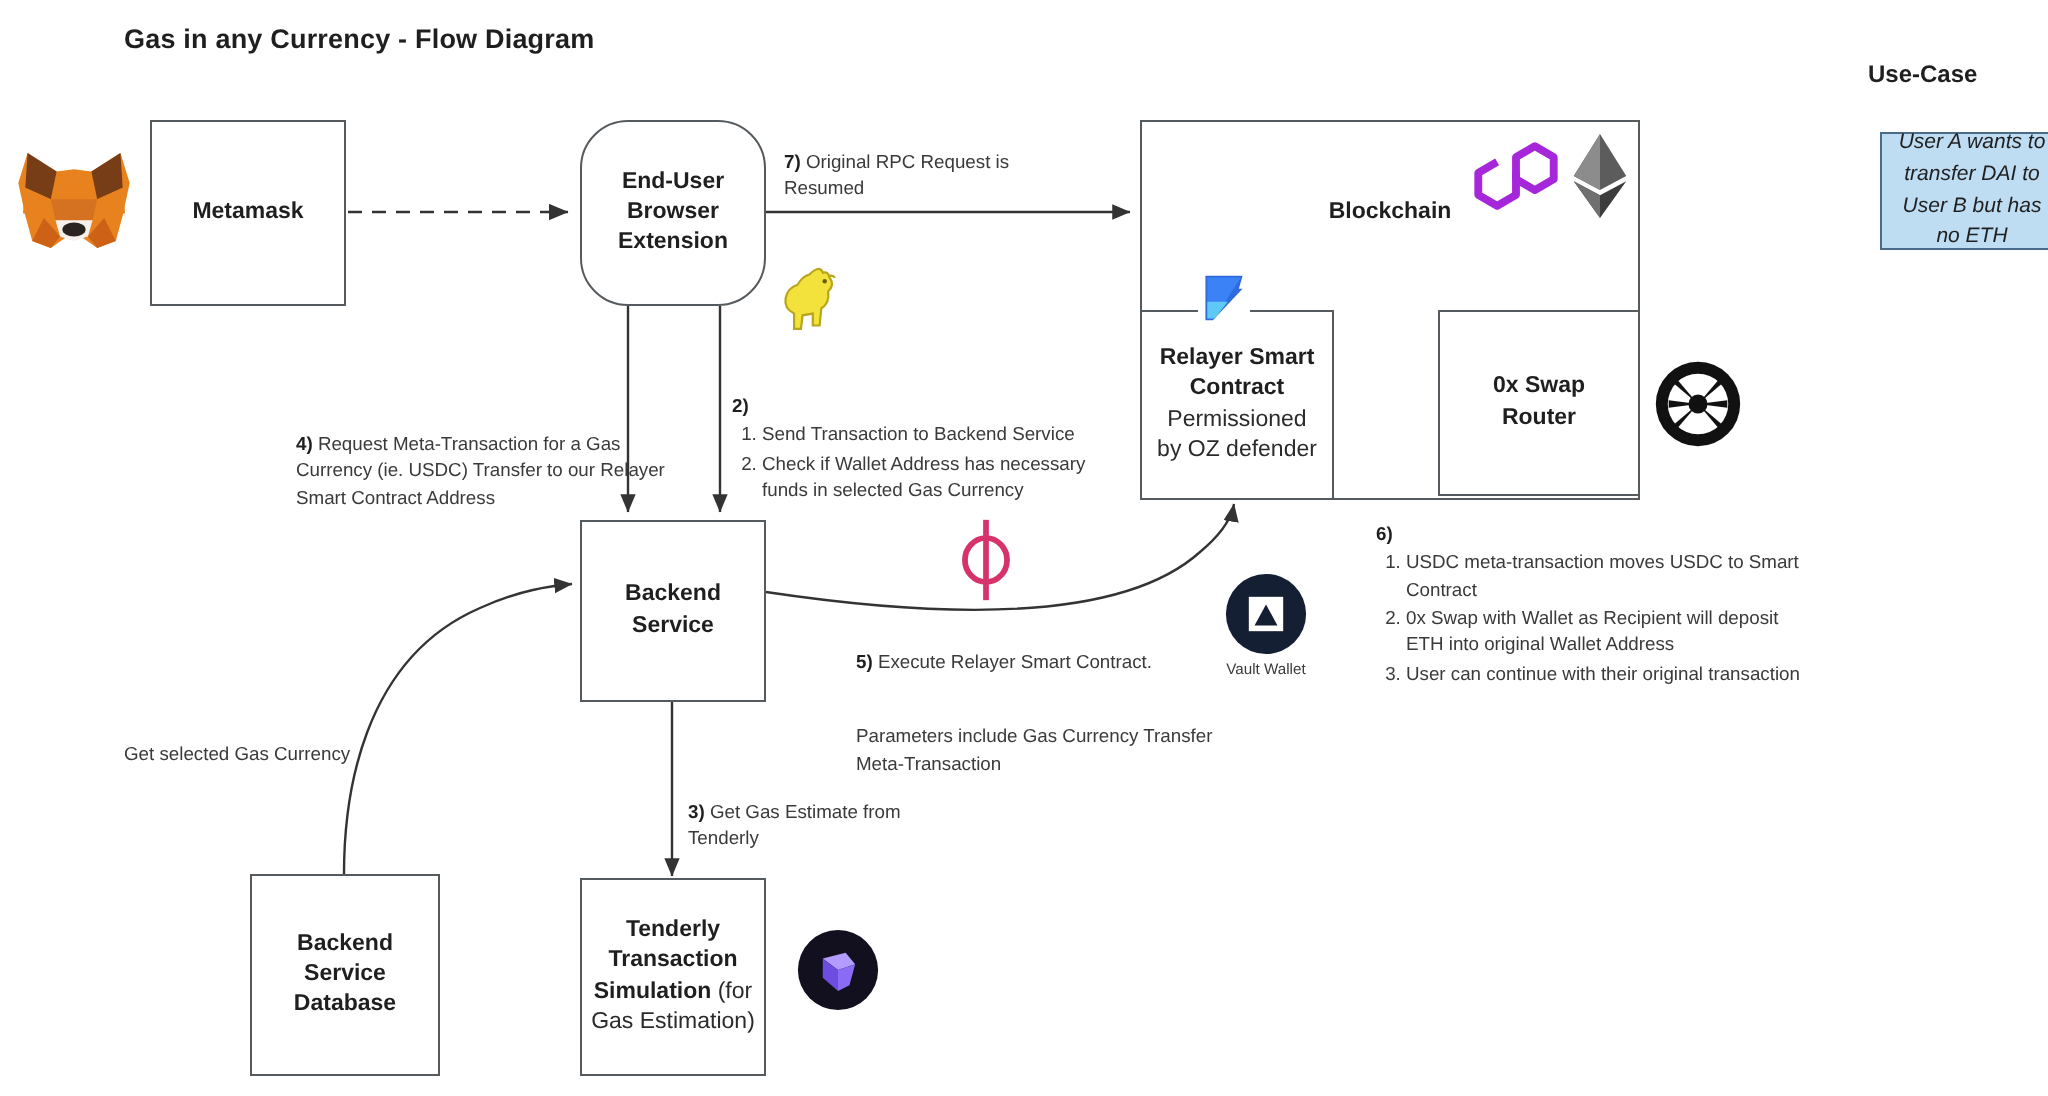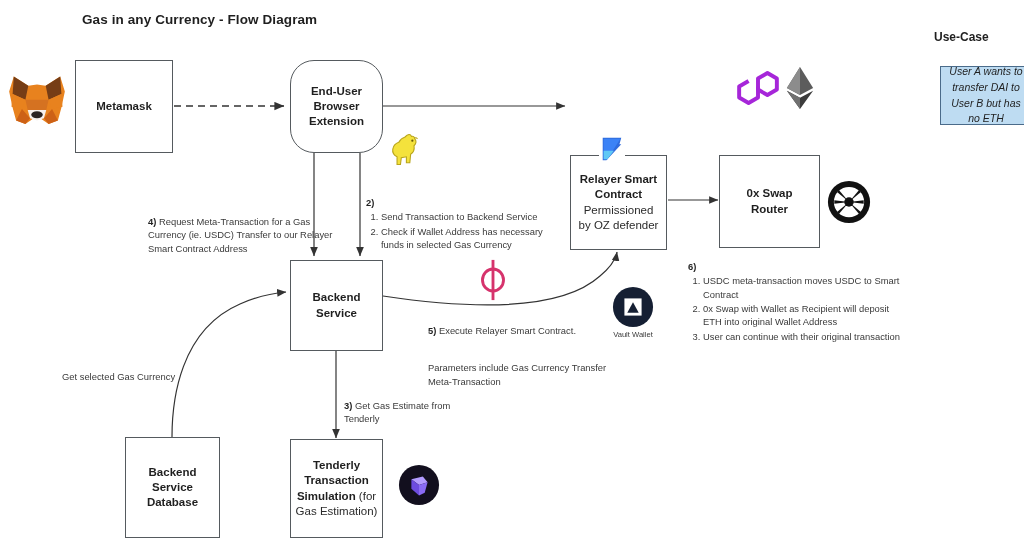--- a/index.html
+++ b/index.html
@@ -8,21 +8,21 @@
     width:1024px; height:548px; position:relative; overflow:hidden;
     font-family:"Liberation Sans", sans-serif;
     color:#333333;
   }
   .canvas { position:absolute; inset:0; }
 
   
   .diag-title {
     position:absolute; left:62px; top:12px;
     font-size:13.5px; font-weight:bold; color:#1f1f1f;
-    letter-spacing:.1px; white-space:nowrap;margin-left:20px;
+    letter-spacing:.1px; white-space:nowrap;
   }
   .usecase-title {
     position:absolute; left:934px; top:30px;
     font-size:12px; font-weight:bold; color:#1f1f1f; white-space:nowrap;
   }
 
   
   .node {
     position:absolute; box-sizing:border-box;
     border:1.4px solid #555a5e; background:#ffffff;
@@ -122,20 +122,25 @@
   <div class="node" style="left:75px; top:60px; width:98px; height:93px;">
     <span class="strong">Metamask</span>
   </div>
 
   <div class="node" style="left:290px; top:60px; width:93px; height:93px;border-radius:24px;">
     <span class="strong">End-User</span>
     <span class="strong">Browser</span>
     <span class="strong">Extension</span>
   </div>
 
+  <div class="node" style="left:570px; top:60px; width:250px; height:190px; justify-content:flex-start; align-items:stretch;">
+    <div style="position:absolute; left:0; right:0; top:38px; text-align:center;">
+      <span class="strong">Blockchain</span>
+    </div>
+  </div>
 
   <div class="node" style="left:570px; top:155px; width:97px; height:95px;">
     <span class="strong">Relayer Smart</span>
     <span class="strong">Contract</span>
     <span class="light">Permissioned</span>
     <span class="light">by OZ defender</span>
   </div>
 
   <div class="node" style="left:719px; top:155px; width:101px; height:93px;">
     <span class="strong">0x Swap</span>
@@ -154,20 +159,23 @@
   </div>
 
   <div class="node" style="left:290px; top:439px; width:93px; height:99px;">
     <span class="strong">Tenderly</span>
     <span class="strong">Transaction</span>
     <span><span class="strong">Simulation</span><span class="light"> (for</span></span>
     <span class="light">Gas Estimation)</span>
   </div>
 
 
+  <div class="lbl" style="left:392px; top:74px; width:128px;">
+    <b>7)</b><span> Original RPC Request is Resumed</span>
+  </div>
 
   <div class="lbl" style="left:366px; top:196px; width:198px;">
     <b>2)</b>
     <ol>
       <li>Send Transaction to Backend Service</li>
       <li>Check if Wallet Address has necessary funds in selected Gas Currency</li>
     </ol>
   </div>
 
   <div class="lbl" style="left:100px; top:215px; width:200px;margin-left:48px;">

